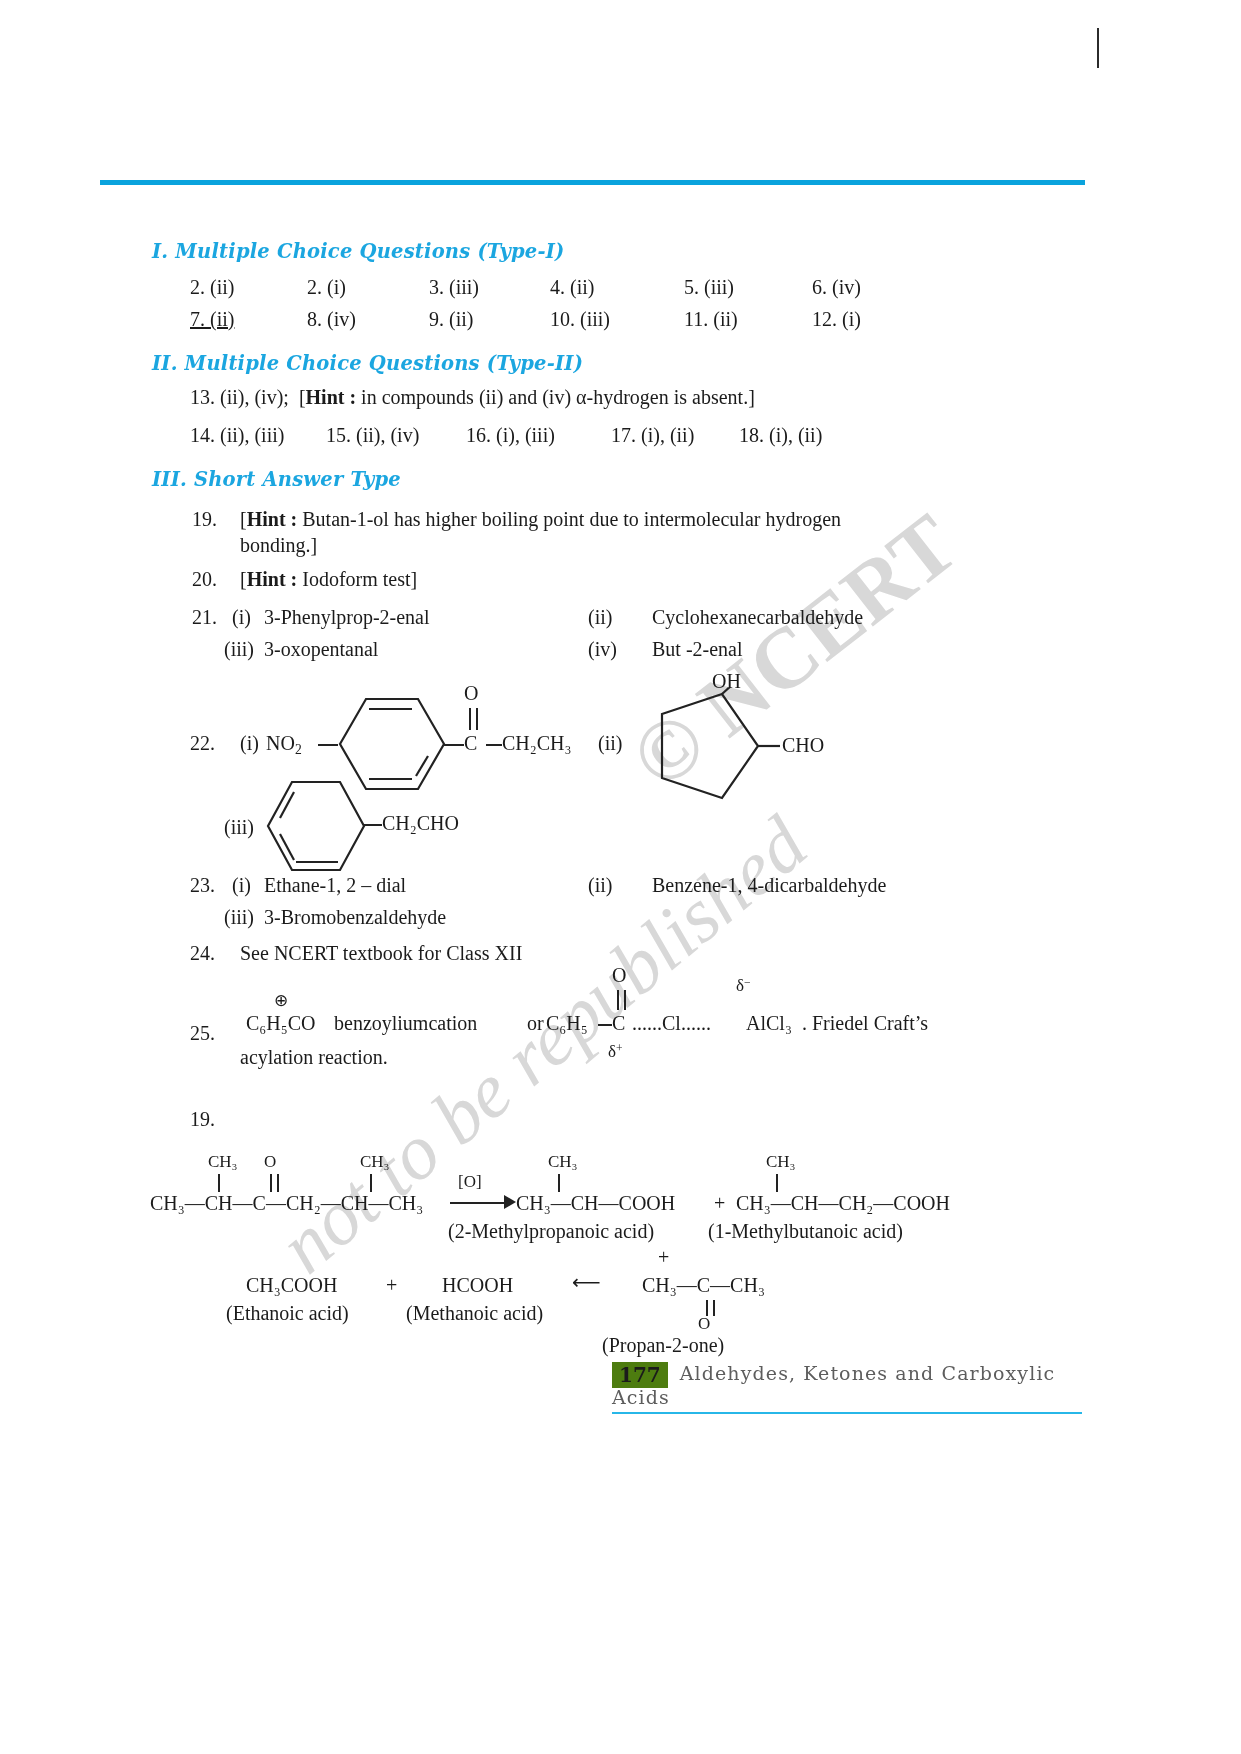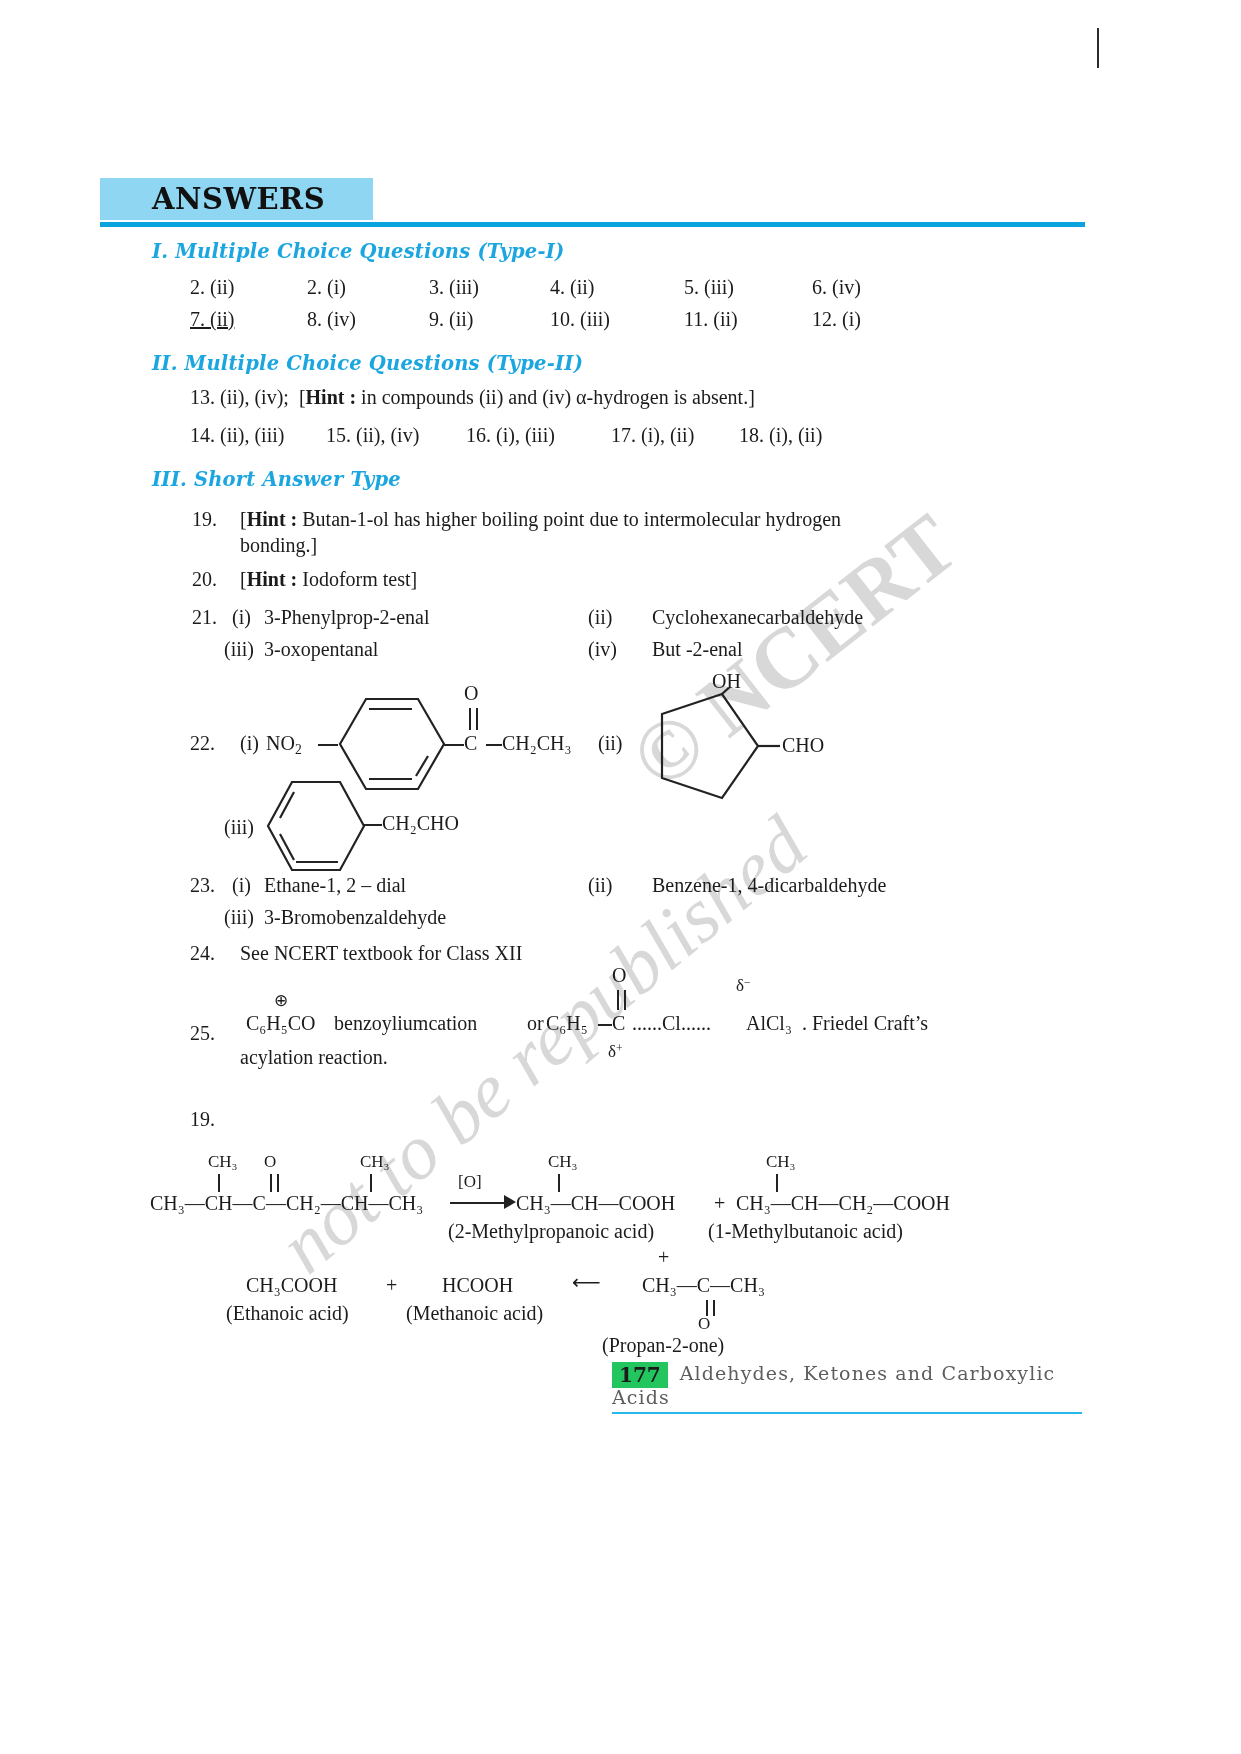--- a/index.html
+++ b/index.html
@@ -86,21 +86,21 @@
   .chem { position:absolute; }
   .bond { position:absolute; background:#222; }
   .hbond { height:2px; }
   .vbond { width:2px; }
   .lbl { position:absolute; font-size:20px; white-space:nowrap; }
   .lbl-sm { position:absolute; font-size:17px; white-space:nowrap; }
 
   
   .footer { position:absolute; left:612px; top:1360px; width:470px; }
   .pg-badge {
-    display:inline-block; background:#22c55e; color:#1b1b1b;
+    display:inline-block; background:#4d7c0f; color:#1b1b1b;
     font-family:"DejaVu Serif", serif; font-weight:bold;
     font-size:20px; padding:1px 7px 1px 7px;
     position:relative; top:2px;
   }
   .foot-txt {
     font-family:"DejaVu Serif", serif;
     font-size:19px; color:#5d5d5d; letter-spacing:1.1px;
     margin-left:8px;
   }
   .foot-rule { width:470px; height:2px; background:#27b7e8; margin-top:4px; }
@@ -111,23 +111,20 @@
 <div class="watermark">
   <div class="wm-text wm1">© NCERT</div>
   <div class="wm-text wm2">not to be republished</div>
 </div>
 
 <div class="content">
 
   <div class="crop-mark crop-tr-v"></div>
 
   <div class="answers-wrap">
-    <div class="answers-band">
-      <span class="ttl">ANSWERS</span>
-    </div>
     <div class="answers-rule"></div>
   </div>
 
   <div class="sec-head" style="left:152px; top:240px;">I. Multiple Choice Questions (Type-I)</div>
 
   <div class="mcq-row" style="left:0; top:276px; width:1241px;">
     <span class="cell" style="left:190px;">2. (ii)</span>
     <span class="cell" style="left:307px;">2. (i)</span>
     <span class="cell" style="left:429px;">3. (iii)</span>
     <span class="cell" style="left:550px;">4. (ii)</span>

